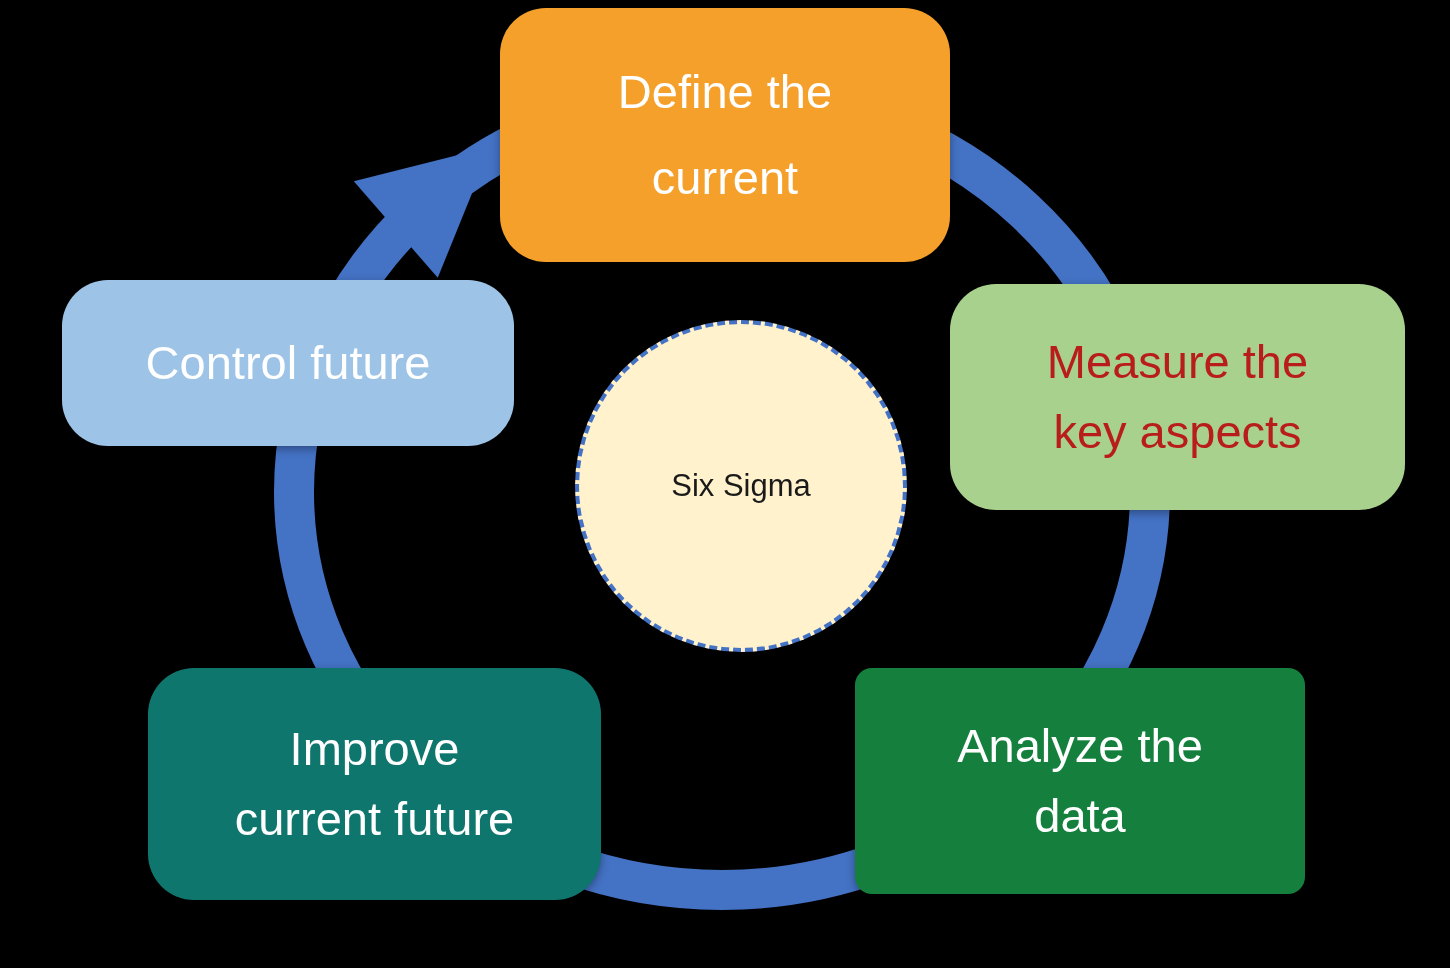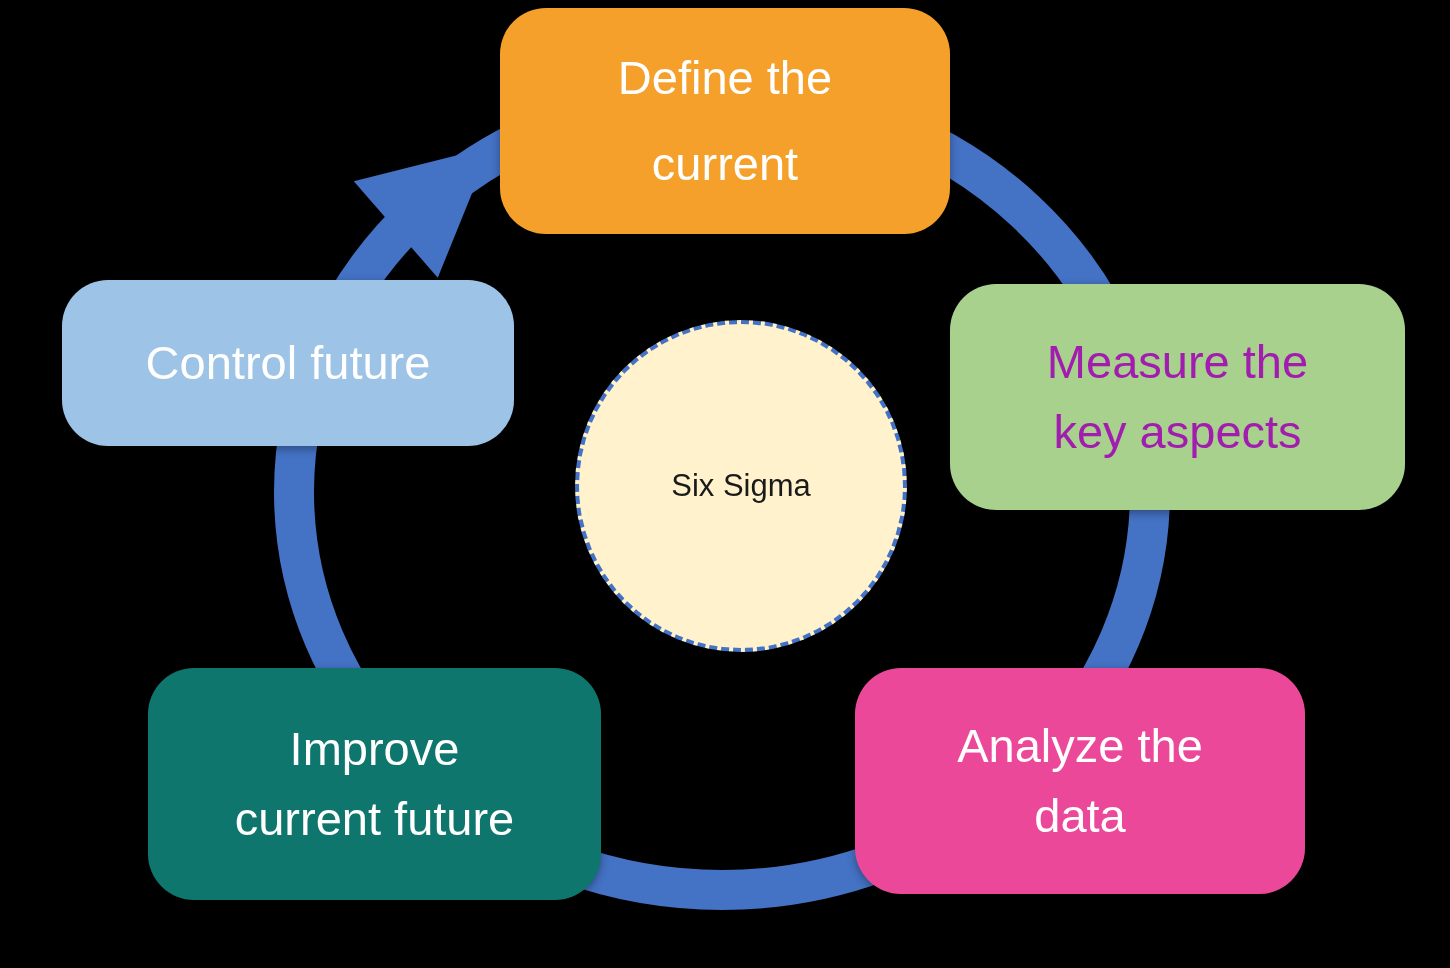--- a/index.html
+++ b/index.html
@@ -28,21 +28,21 @@
     display: flex;
     flex-direction: column;
     align-items: center;
     justify-content: center;
     text-align: center;
     font-size: 47px;
     line-height: 1.5;
     font-weight: 400;
     box-shadow: 0 3px 8px rgba(0,0,0,0.35);
   }
-  .box-define  { left: 500px; top: 8px;   width: 450px; height: 226px; gap: 16px; }
+  .box-define  { left: 500px; top: 8px;   width: 450px; height: 254px; gap: 16px; }
   .box-measure { left: 950px; top: 284px; width: 455px; height: 226px; }
   .box-analyze { left: 855px; top: 668px; width: 450px; height: 226px; }
   .box-improve { left: 148px; top: 668px; width: 453px; height: 232px; }
   .box-control { left: 62px;  top: 280px; width: 452px; height: 166px; }
   .center-circle {
     position: absolute;
     left: 575px;
     top: 320px;
     width: 332px;
     height: 332px;
@@ -67,26 +67,26 @@
   <svg class="ring-svg" viewBox="0 0 1450 968" width="1450" height="968" xmlns="http://www.w3.org/2000/svg">
     <ellipse cx="722" cy="492" rx="428" ry="398" fill="none" stroke-width="40" stroke="#4472C4"></ellipse>
     <polygon points="-48,-64 -48,64 78,0" transform="translate(432,198) rotate(-41)" fill="#4472C4"></polygon>
   </svg>
 
   <div class="box box-define" style="background: rgb(245, 160, 43); color: rgb(255, 255, 255);">
     <div>Define the</div>
     <div>current</div>
   </div>
 
-  <div class="box box-measure" style="background: rgb(169, 209, 142); color: #a21caf; text-align: right;">
+  <div class="box box-measure" style="background: rgb(169, 209, 142); color: #b91c1c; text-align: right;">
     <div>Measure the</div>
     <div>key aspects</div>
   </div>
 
-  <div class="box box-analyze" style="background: #ec4899; color: rgb(255, 255, 255);">
+  <div class="box box-analyze" style="background: #15803d; color: rgb(255, 255, 255); border-radius: 17px;">
     <div>Analyze the</div>
     <div>data</div>
   </div>
 
   <div class="box box-improve" style="background: #0f766e; color: rgb(255, 255, 255);">
     <div>Improve</div>
     <div>current future</div>
   </div>
 
   <div class="box box-control" style="background: rgb(157, 195, 230); color: rgb(255, 255, 255);">

